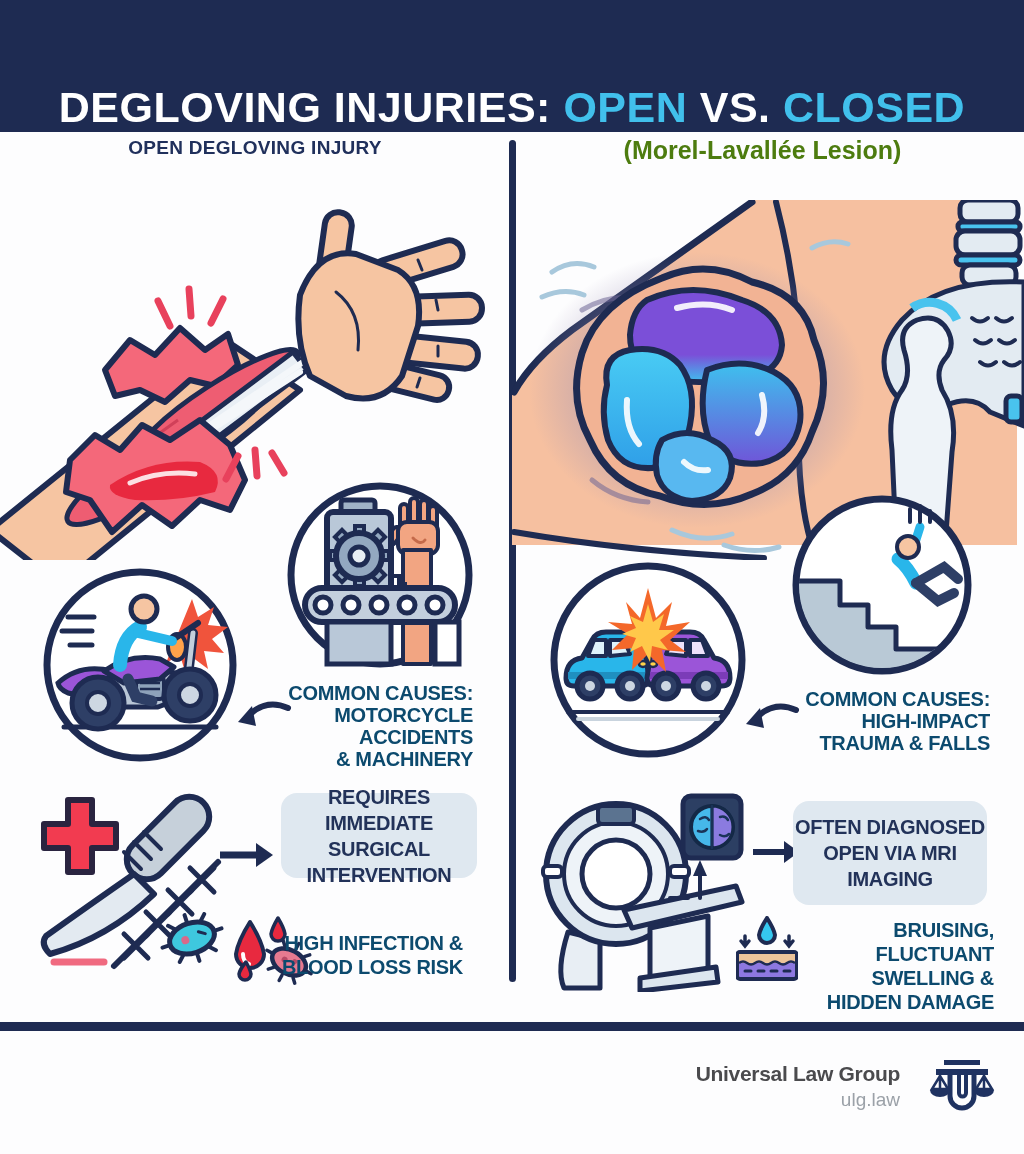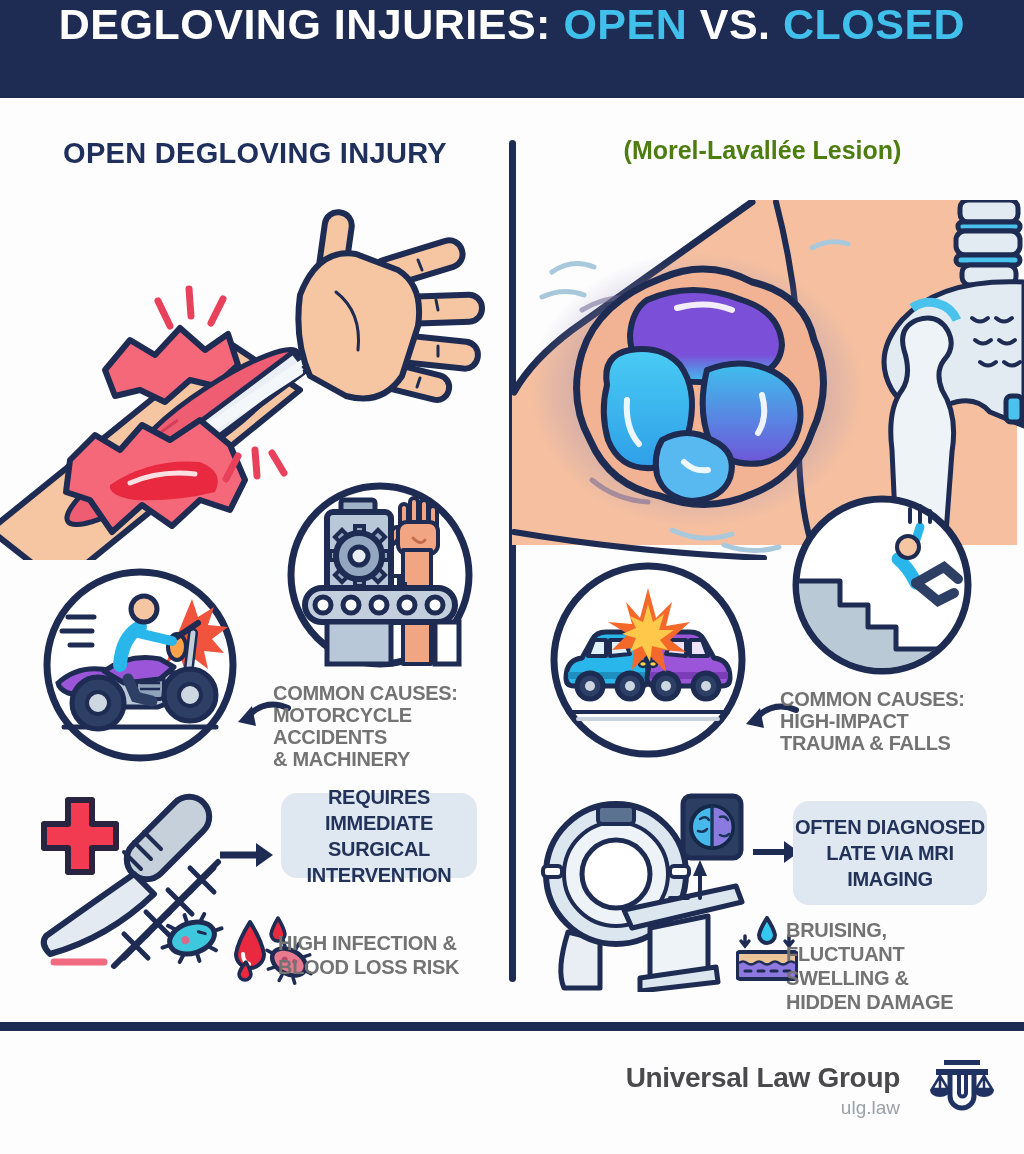--- a/index.html
+++ b/index.html
@@ -3,39 +3,39 @@
 <meta charset="utf-8">
 <style>
   html,body{margin:0;padding:0;background:#e9e9e9;}
   .page{
     position:relative;width:1024px;height:1154px;margin:0 auto;
     background:#fdfdfe;overflow:hidden;
     font-family:"Liberation Sans", sans-serif;
   }
   .abs{position:absolute;}
   
-  .header{left:0;top:0;width:1024px;height:98px;background:#1e2b52;
-    display:flex;align-items:flex-start;justify-content:center;}
+  .header{left:0;top:0;width:1024px;height:132px;background:#1e2b52;
+    display:flex;align-items:flex-end;justify-content:center;}
   .header .title{font-size:43px;font-weight:bold;letter-spacing:.5px;color:#ffffff;white-space:nowrap;}
   .header .accent{color:#41c0ec;}
   
-  .col-title{font-size:29px;font-weight:bold;color:#20305c;text-align:center;letter-spacing:.3px;}
+  .col-title{font-size:19px;font-weight:bold;color:#20305c;text-align:center;letter-spacing:.3px;}
   .col-subtitle{font-size:25px;font-weight:bold;color:#4d7c0f;text-align:center;margin-top:2px;}
   
-  .blk{font-weight:bold;color:#737373;text-align:left;letter-spacing:-.3px;}
+  .blk{font-weight:bold;color:#0c4a6e;text-align:right;letter-spacing:-.3px;}
   .causes{font-size:20px;line-height:22px;}
   .risk{font-size:20px;line-height:24px;}
   .note-box{background:#dfe8f0;border-radius:16px;display:flex;flex-direction:column;
     align-items:center;justify-content:center;font-weight:bold;color:#223259;
     font-size:20px;line-height:26px;text-align:center;letter-spacing:-.3px;}
   .divider-v{background:#1e2b52;border-radius:4px;}
   .divider-h{background:#1e2b52;}
   
   .footer-text{text-align:right;}
-  .brand{font-size:28px;font-weight:bold;color:#4a4a4d;letter-spacing:-.3px;}
+  .brand{font-size:21px;font-weight:bold;color:#4a4a4d;letter-spacing:-.3px;}
   .domain{font-size:19px;color:#9ba1a8;margin-top:3px;}
   svg{display:block;}
 </style>
 </head>
 <body>
 
 <div class="page">
 
   <div class="abs header">
     <div class="title"><span>DEGLOVING INJURIES:</span>&nbsp;<span class="accent">OPEN</span>&nbsp;<span>VS.</span>&nbsp;<span class="accent">CLOSED</span></div>
@@ -418,21 +418,21 @@
     <polygon points="27,18 34,2 41,18" fill="#1e2b52"></polygon>
   </svg>
 
   <svg class="abs" style="left:750px;top:838px;" width="50" height="28" viewBox="0 0 50 28">
     <line x1="3" y1="14" x2="36" y2="14" stroke="#1e2b52" stroke-width="6"></line>
     <polygon points="34,3 49,14 34,25" fill="#1e2b52"></polygon>
   </svg>
 
   <div class="abs note-box" style="left:793px;top:801px;width:194px;height:104px;">
     <div>OFTEN DIAGNOSED</div>
-    <div>LATE VIA MRI</div>
+    <div>OPEN VIA MRI</div>
     <div>IMAGING</div>
   </div>
 
   <svg class="abs" style="left:736px;top:916px;" width="62" height="66" viewBox="0 0 62 66">
     <path d="M31,2 Q38,13 39,19 A8,8 0 1 1 23,19 Q24,13 31,2 Z" fill="#35c8f0" stroke="#1e2b52" stroke-width="4" stroke-linejoin="round"></path>
     <g stroke="#1e2b52" stroke-width="3.5" stroke-linecap="round">
       <path d="M9,20 v9 M5,25 l4,5 l4,-5"></path>
       <path d="M53,20 v9 M49,25 l4,5 l4,-5"></path>
     </g>
     <rect x="1" y="36" width="60" height="27" rx="3" fill="#8d78e0" stroke="#1e2b52" stroke-width="4"></rect>

